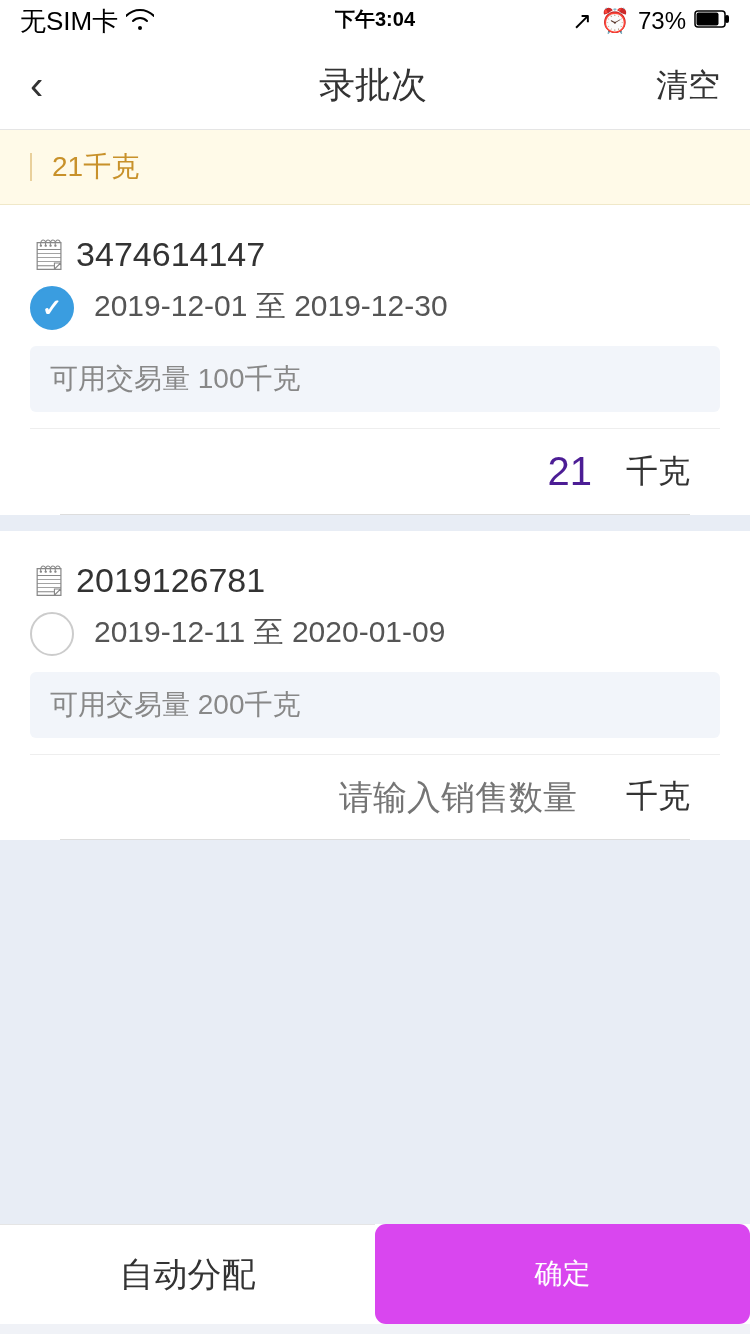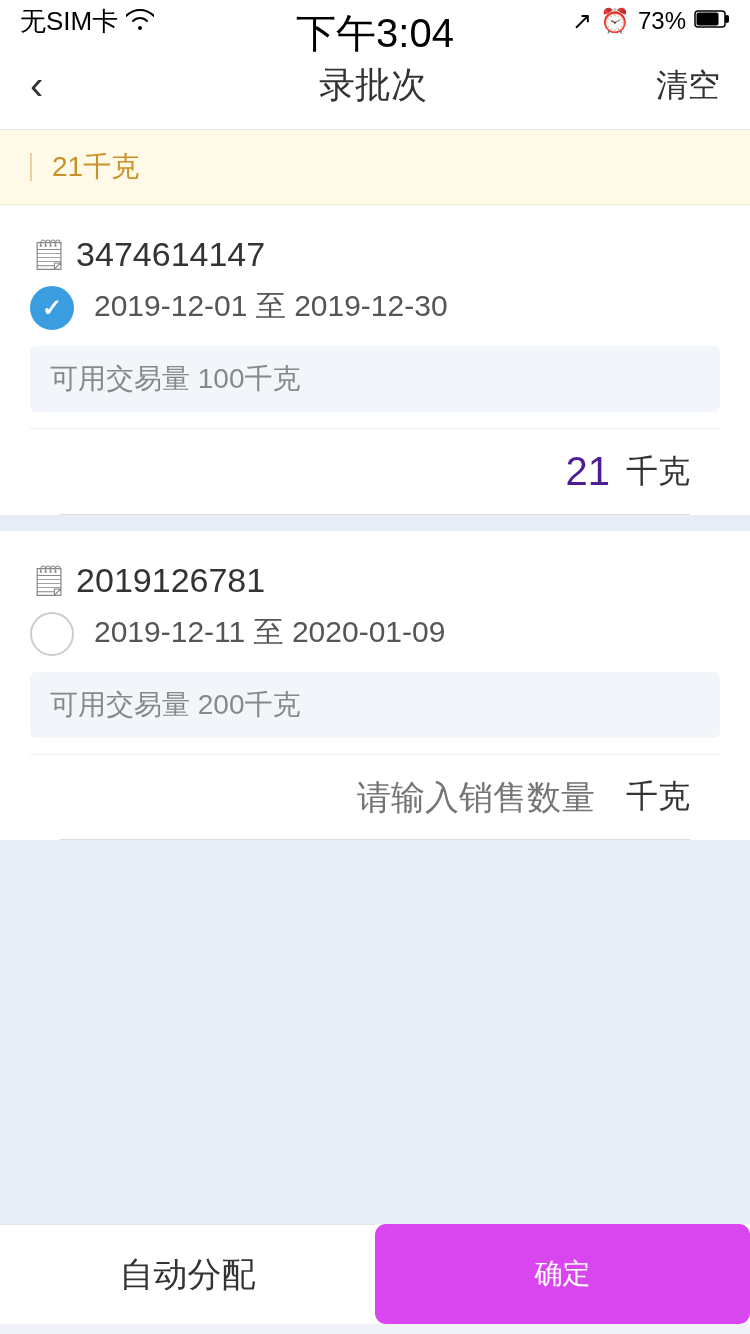--- a/index.html
+++ b/index.html
@@ -24,22 +24,22 @@
     }
     .status-left {
       display: flex;
       align-items: center;
       gap: 8px;
       font-size: 26px;
       font-weight: 500;
       color: #000;
     }
     .status-center {
-      font-size: 40px;
-      font-weight: 400;
+      font-size: 20px;
+      font-weight: 700;
       color: #000;
       position: absolute;
       left: 50%;
       transform: translateX(-50%);
       top: 6px;
       text-align: center;
     }
     .status-right {
       display: flex;
       align-items: center;
@@ -190,20 +190,21 @@
       color: #bbb;
       text-align: right;
       flex: 1;
       background: transparent;
     }
 
     .unit-label {
       font-size: 32px;
       color: #333;
       font-weight: 500;
+      margin-left: 18px;
     }
 
     .input-underline {
       height: 1px;
       background: #ddd;
       margin: 0 30px;
     }
 
     
     .section-divider {

